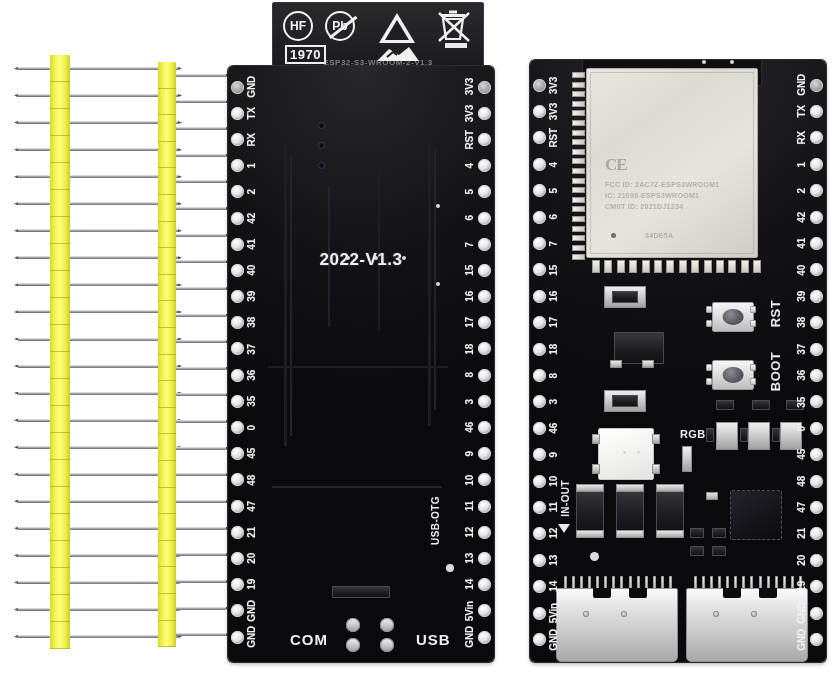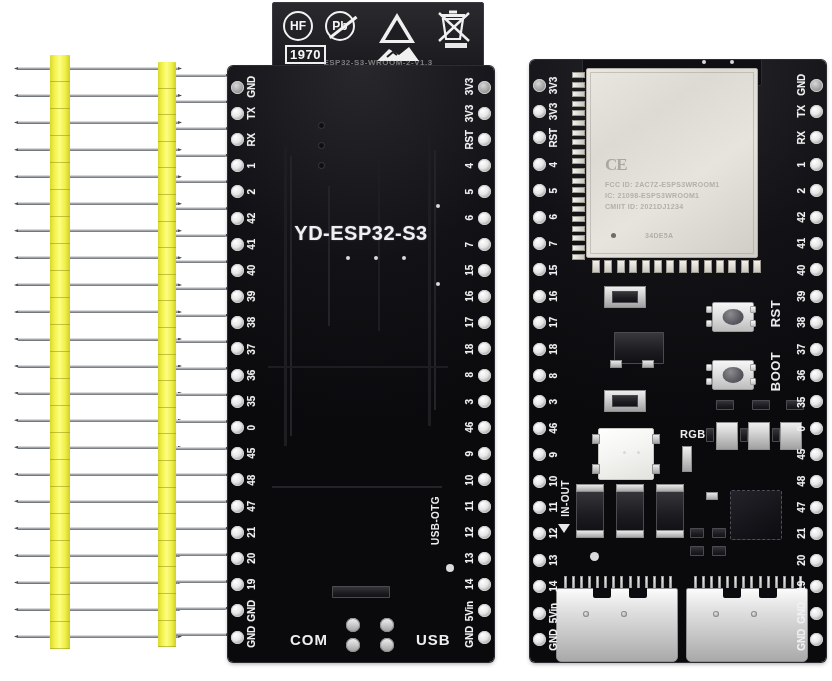--- a/index.html
+++ b/index.html
@@ -525,21 +525,21 @@
 
       <div class="via" style="left:90px; top:56px;"></div>
       <div class="via" style="left:90px; top:76px;"></div>
       <div class="via" style="left:90px; top:96px;"></div>
       <div class="dot" style="left:118px; top:190px;"></div>
       <div class="dot" style="left:146px; top:190px;"></div>
       <div class="dot" style="left:174px; top:190px;"></div>
       <div class="dot" style="left:208px; top:138px;"></div>
       <div class="dot" style="left:208px; top:216px;"></div>
 
-      <div class="silk-title" style="top:156px; font-size:20px;">YD-ESP32-S3</div>
+      <div class="silk-title" style="top:184px; font-size:17px;">2022-V1.3</div>
 
       <div class="silk-vert" style="left:202px; top:430px;">USB-OTG</div>
       <div class="dot" style="left:218px; top:498px; width:8px; height:8px;"></div>
 
       <div class="silk-h" style="left:62px; bottom:14px; font-size:15px; letter-spacing:1px;">COM</div>
       <div class="silk-h" style="left:188px; bottom:14px; font-size:15px; letter-spacing:1px;">USB</div>
 
       <div class="smd" style="left:118px; top:552px; width:14px; height:14px; border-radius:50%;"></div>
       <div class="smd" style="left:152px; top:552px; width:14px; height:14px; border-radius:50%;"></div>
       <div class="smd" style="left:118px; top:572px; width:14px; height:14px; border-radius:50%;"></div>

